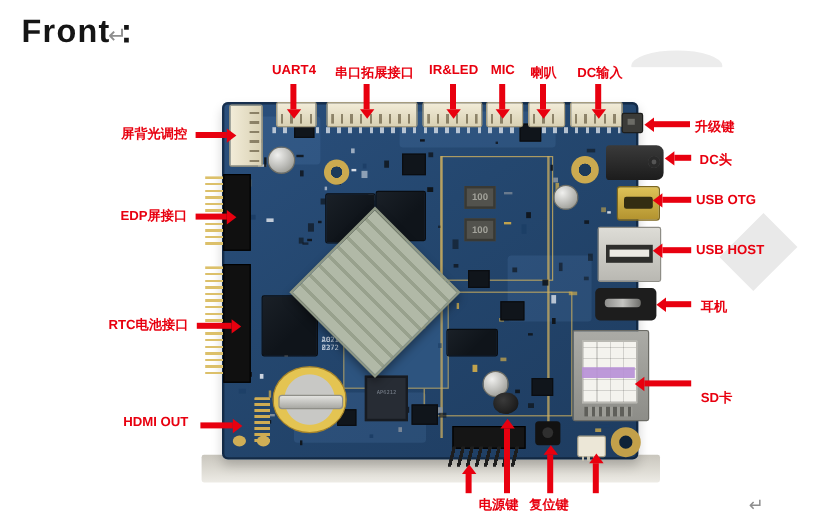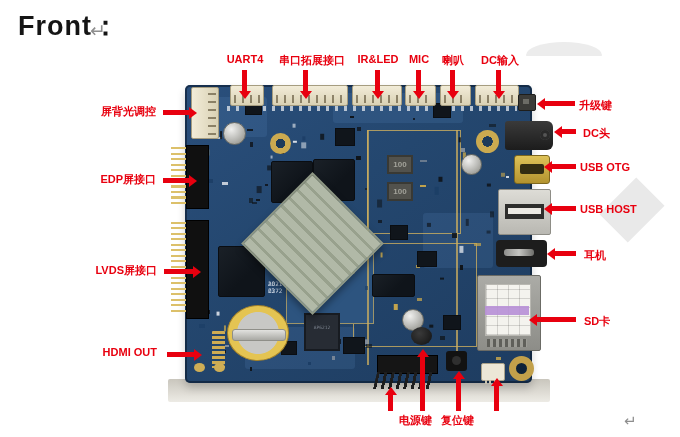--- a/index.html
+++ b/index.html
@@ -152,21 +152,21 @@
   .arr.hd-right::after{content:"";position:absolute;left:100%;top:50%;transform:translateY(-50%);border:6px solid transparent;border-left:8px solid #e8000f;border-right:none;}
 
   
   #lb-uart4{left:245px;top:53px;} #lb-serial{left:312px;top:53px;} #lb-irled{left:378px;top:53px;}
   #lb-mic{left:419px;top:53px;}  #lb-speaker{left:453px;top:53px;} #lb-dcin{left:500px;top:53px;}
   #ar-uart4{left:242px;top:70px;height:21px;} #ar-serial{left:303px;top:70px;height:21px;}
   #ar-irled{left:375px;top:70px;height:21px;} #ar-mic{left:416px;top:70px;height:21px;}
   #ar-speaker{left:450px;top:70px;height:21px;} #ar-dcin{left:496px;top:70px;height:21px;}
   
   #lb-upgrade{left:579px;top:98px;}  #lb-dcjack{left:583px;top:126px;} #lb-usbotg{left:580px;top:161px;}
-  #lb-usbhost{left:580px;top:203px;} #lb-earphone{left:584px;top:248px;} #lb-sdcard{left:584px;top:314px;}
+  #lb-usbhost{left:580px;top:203px;} #lb-earphone{left:584px;top:248px;} #lb-sdcard{left:584px;top:324px;}
   #ar-upgrade{left:545px;top:101px;width:30px;} #ar-dcjack{left:562px;top:129px;width:14px;}
   #ar-usbotg{left:552px;top:164px;width:24px;}  #ar-usbhost{left:552px;top:206px;width:24px;}
   #ar-earphone{left:555px;top:251px;width:21px;} #ar-sdcard{left:537px;top:317px;width:39px;}
   
   #lb-backlight{right:524px;top:104px;} #lb-edp{right:524px;top:172px;}
   #lb-lvds{right:523px;top:263px;}      #lb-hdmi{right:523px;top:346px;text-align:center;}
   #ar-backlight{left:163px;top:110px;width:26px;} #ar-edp{left:163px;top:178px;width:26px;}
   #ar-lvds{left:164px;top:269px;width:29px;}      #ar-hdmi{left:167px;top:352px;width:27px;}
   
   #lb-usbeth{left:322px;top:413px;} #lb-power{left:399px;top:413px;}
@@ -398,21 +398,21 @@
   <span id="lb-sdcard" class="lbl">SD卡</span>
   <div id="ar-upgrade" class="arr h hd-left"></div>
   <div id="ar-dcjack" class="arr h hd-left"></div>
   <div id="ar-usbotg" class="arr h hd-left"></div>
   <div id="ar-usbhost" class="arr h hd-left"></div>
   <div id="ar-earphone" class="arr h hd-left"></div>
   <div id="ar-sdcard" class="arr h hd-left"></div>
 
   <span id="lb-backlight" class="lbl ralign">屏背光调控</span>
   <span id="lb-edp" class="lbl ralign">EDP屏接口</span>
-  <span id="lb-lvds" class="lbl ralign">LVDS屏接口</span>
+  <span id="lb-lvds" class="lbl ralign">RTC电池接口</span>
   <span id="lb-hdmi" class="lbl ralign">HDMI OUT</span>
   <div id="ar-backlight" class="arr h hd-right"></div>
   <div id="ar-edp" class="arr h hd-right"></div>
   <div id="ar-lvds" class="arr h hd-right"></div>
   <div id="ar-hdmi" class="arr h hd-right"></div>
 
   <span id="lb-power" class="lbl">电源键</span>
   <span id="lb-reset" class="lbl">复位键</span>
   <div id="ar-usbeth" class="arr v hd-up"></div>
   <div id="ar-power" class="arr v hd-up"></div>

